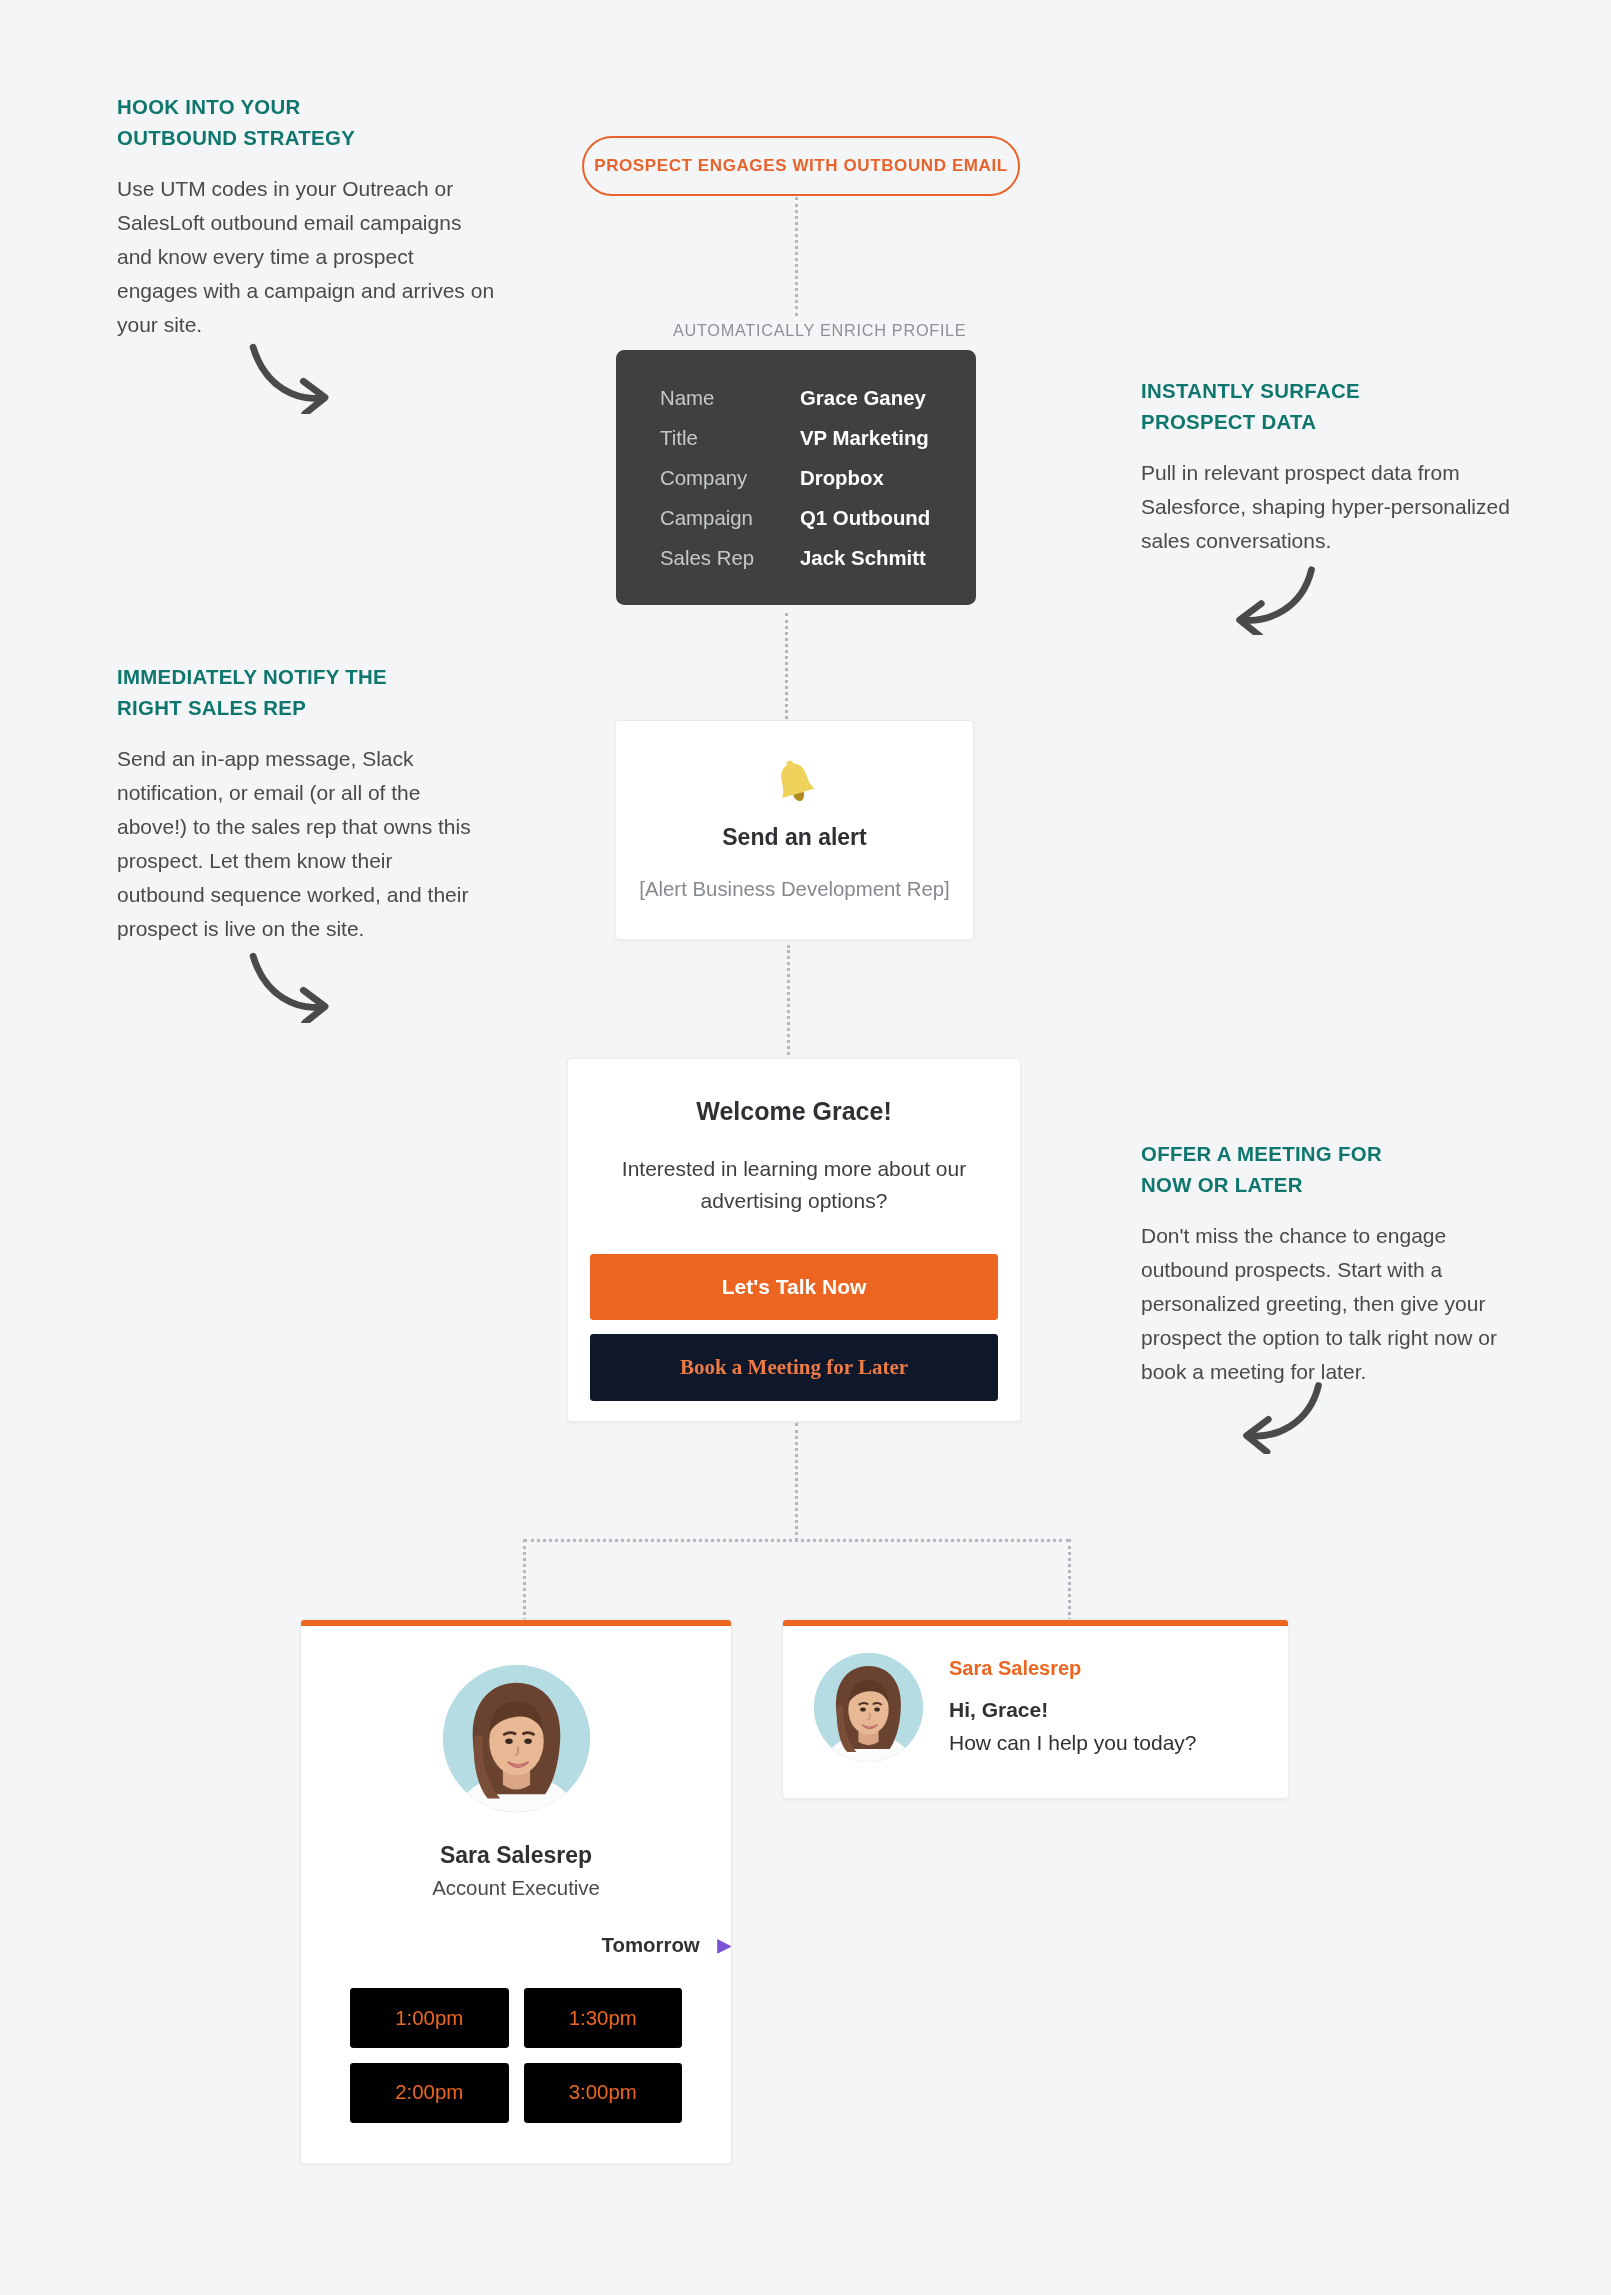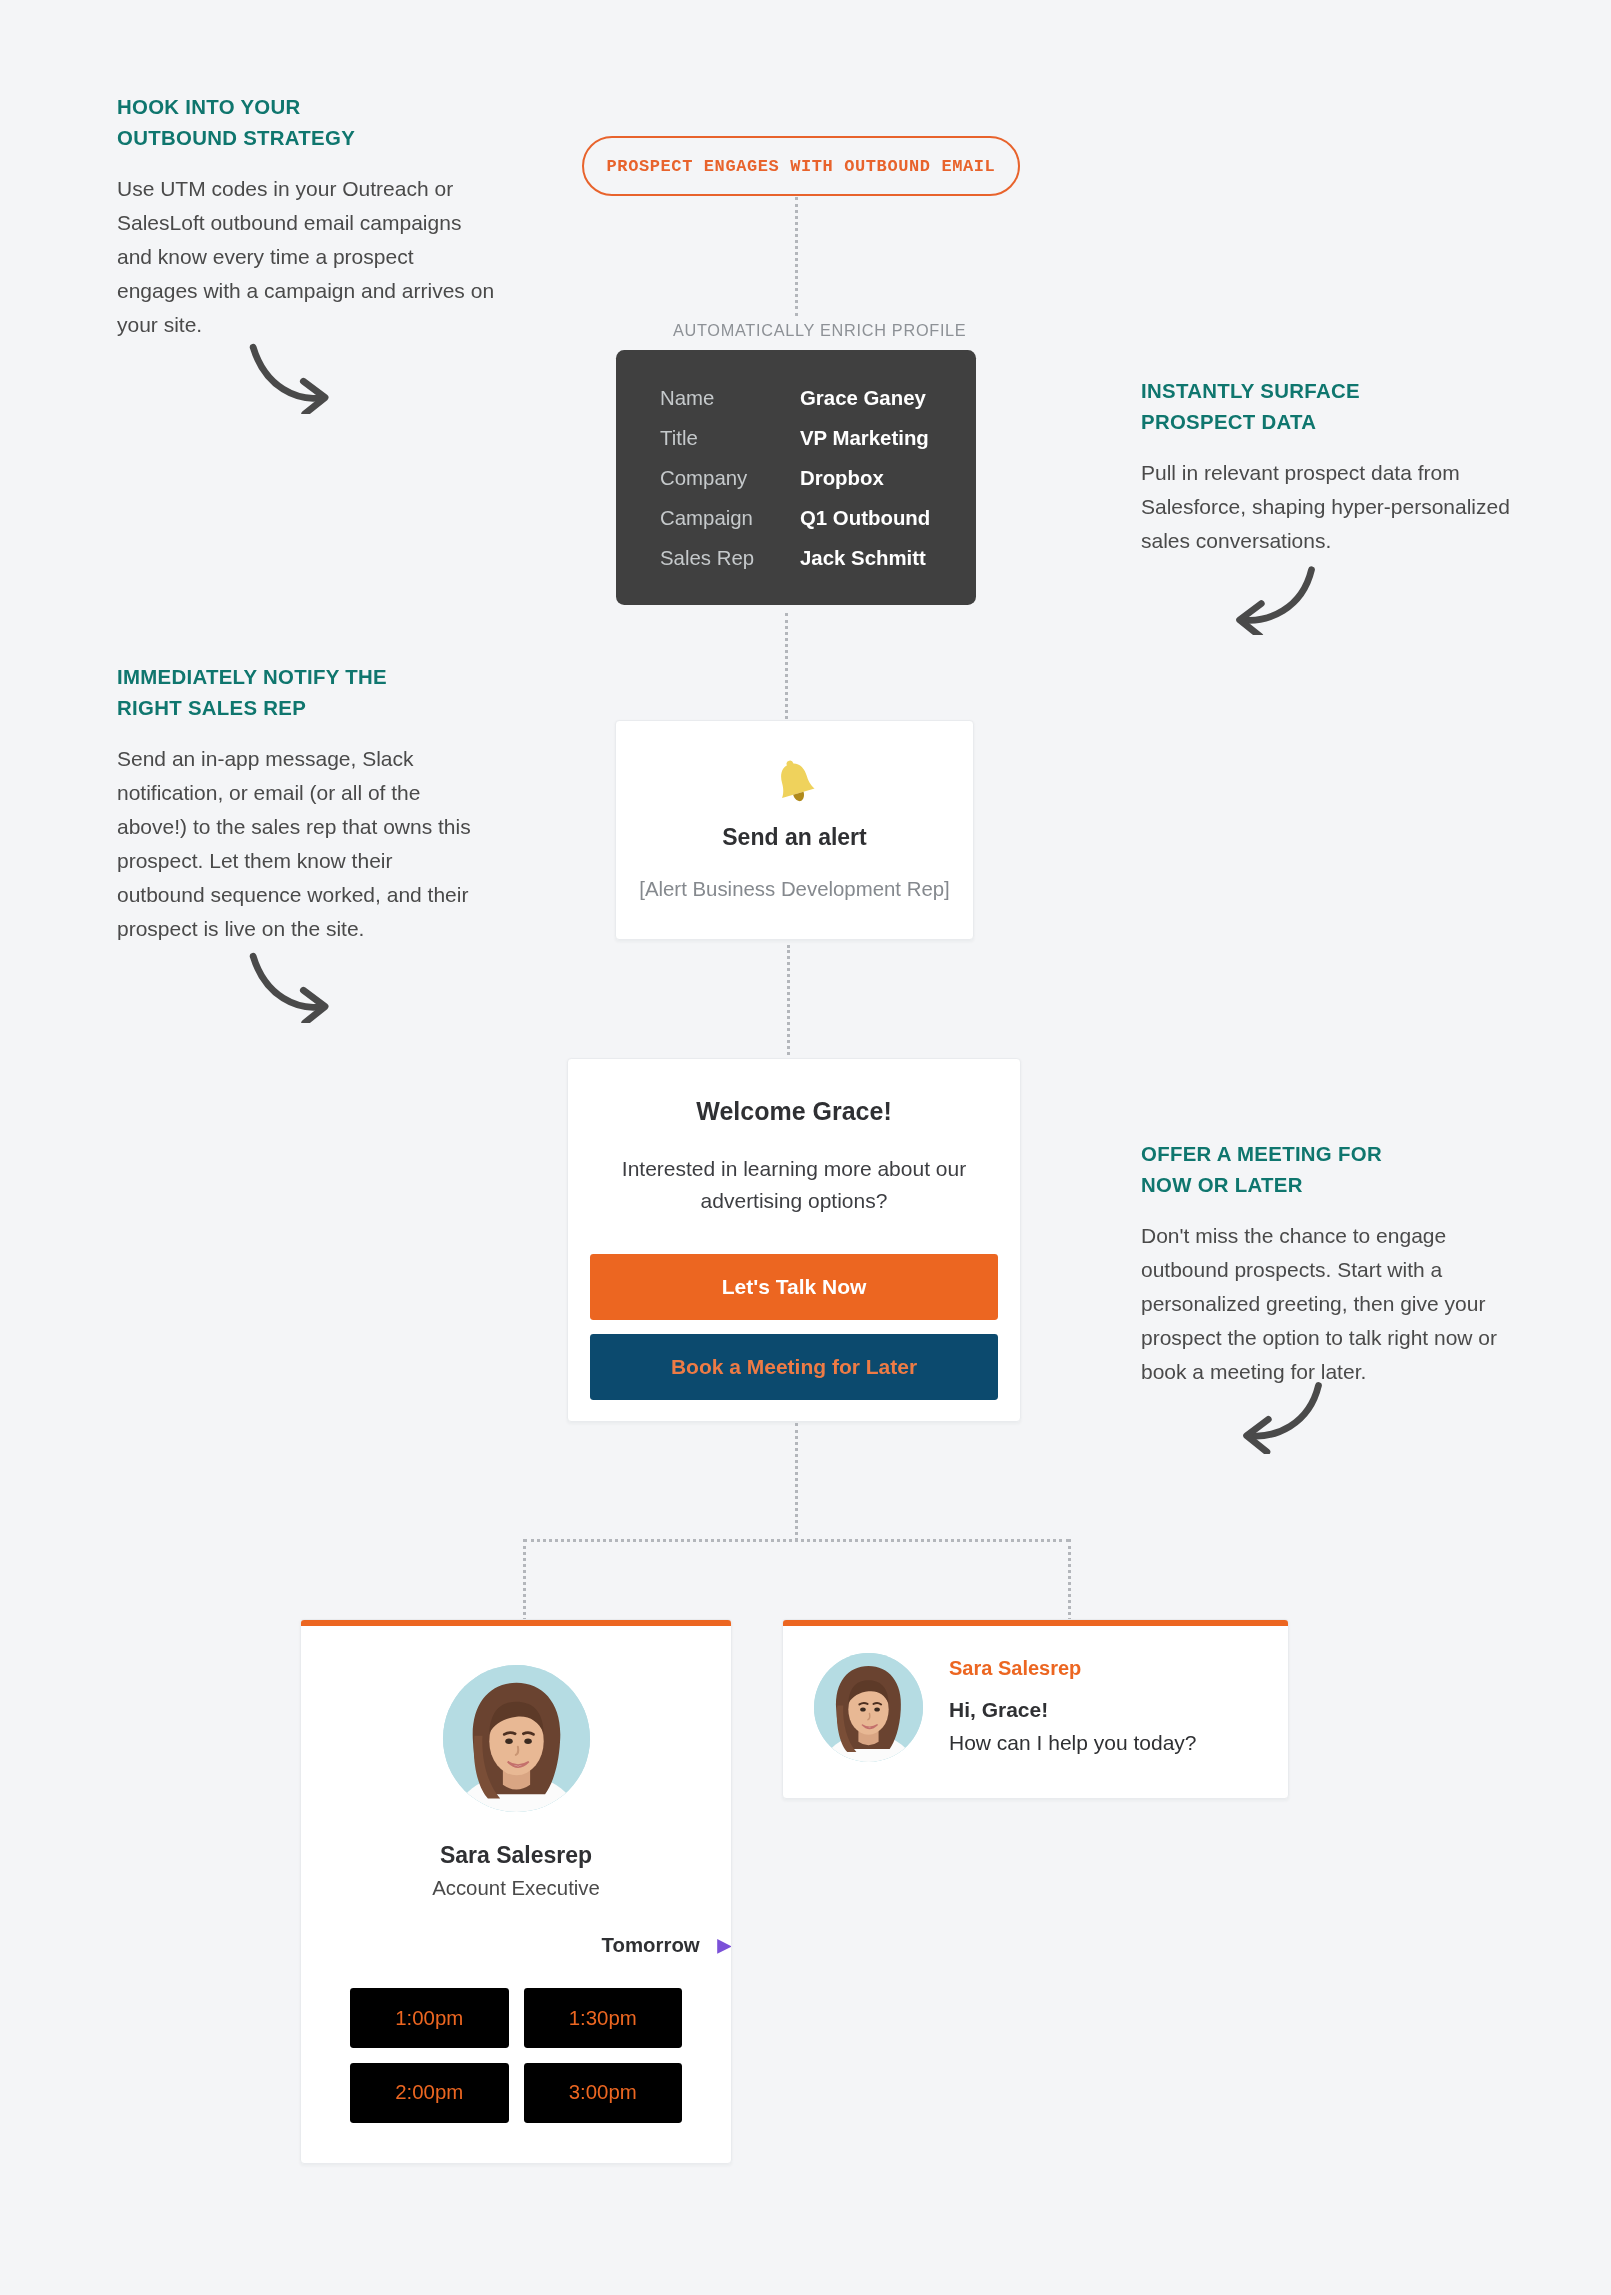--- a/index.html
+++ b/index.html
@@ -173,22 +173,23 @@
     font-weight: 700;
     padding: 21px 0;
     cursor: pointer;
   }
   .btn-primary {
     background: #ec6621;
     color: #ffffff;
     margin-bottom: 13.6px;
   }
   .btn-secondary {
-    background: #0c4a6e;
+    background: #0f172a;
     color: #ee7b45;
+    font-family: Liberation Serif, serif;
   }
 
   
   .sched-card {
     overflow: hidden;
     text-align: center;
     padding: 0;
   }
   .card-topbar {
     height: 6.1px;
@@ -289,21 +290,21 @@
       <span>OUTBOUND STRATEGY</span>
     </div>
     <p class="copy-body">Use UTM codes in your Outreach or SalesLoft outbound email campaigns and know every time a prospect engages with a campaign and arrives on your site.</p>
   </div>
 
   <svg class="arrow" style="left:245px; top:339px;" width="95" height="75" viewBox="0 0 140 110">
     <path d="M12 12 C 30 72, 78 92, 114 86" fill="none" stroke="#4a4a4a" stroke-width="10" stroke-linecap="round"></path>
     <path d="M86 62 L 118 86 L 88 110" fill="none" stroke="#4a4a4a" stroke-width="10" stroke-linecap="round" stroke-linejoin="round"></path>
   </svg>
 
-  <div class="pill" style="left:582px; top:136px; width:434px; height:56px;font-family:Liberation Mono, monospace;">
+  <div class="pill" style="left:582px; top:136px; width:434px; height:56px;">
     <span>PROSPECT ENGAGES WITH OUTBOUND EMAIL</span>
   </div>
 
   <div class="dot-v" style="left:795px; top:197px; height:119px;"></div>
 
   <div class="enrich-caption" style="left:673px; top:321px;">AUTOMATICALLY ENRICH PROFILE</div>
 
   <div class="profile-card" style="left:616px; top:350px; width:360px; height:255px;">
     <div class="profile-row">
       <span class="profile-label">Name</span>

